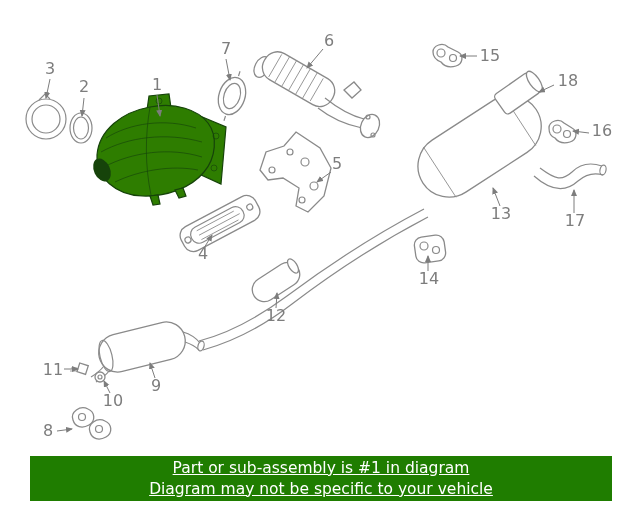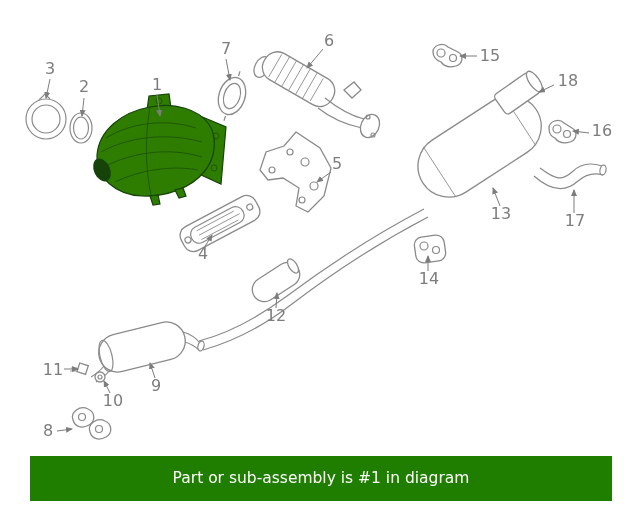--- a/index.html
+++ b/index.html
@@ -203,15 +203,16 @@
     <text class="callout-num" x="501" y="219">13</text>
     <text class="callout-num" x="429" y="284">14</text>
     <text class="callout-num" x="490" y="61">15</text>
     <text class="callout-num" x="602" y="136">16</text>
     <text class="callout-num" x="575" y="226">17</text>
     <text class="callout-num" x="568" y="86">18</text>
   </g>
 </svg>
 </div>
 
-<div class="banner" style="background-color: rgb(31, 125, 0);">
+<div class="banner" style="background-color: rgb(31, 125, 0); text-decoration: underline;">
   <div>Part or sub-assembly is #1 in diagram</div>
+  <div>Diagram may not be specific to your vehicle</div>
 </div>
 
 </body></html>

